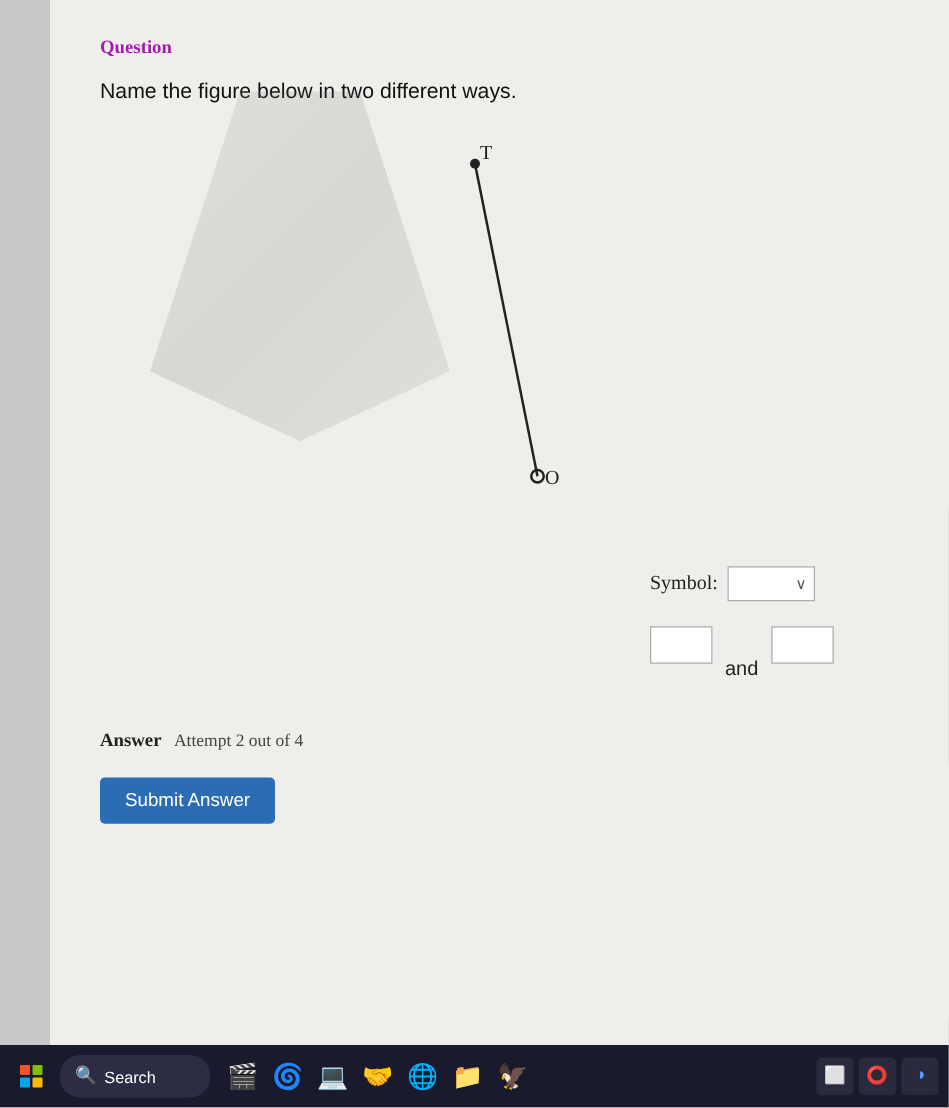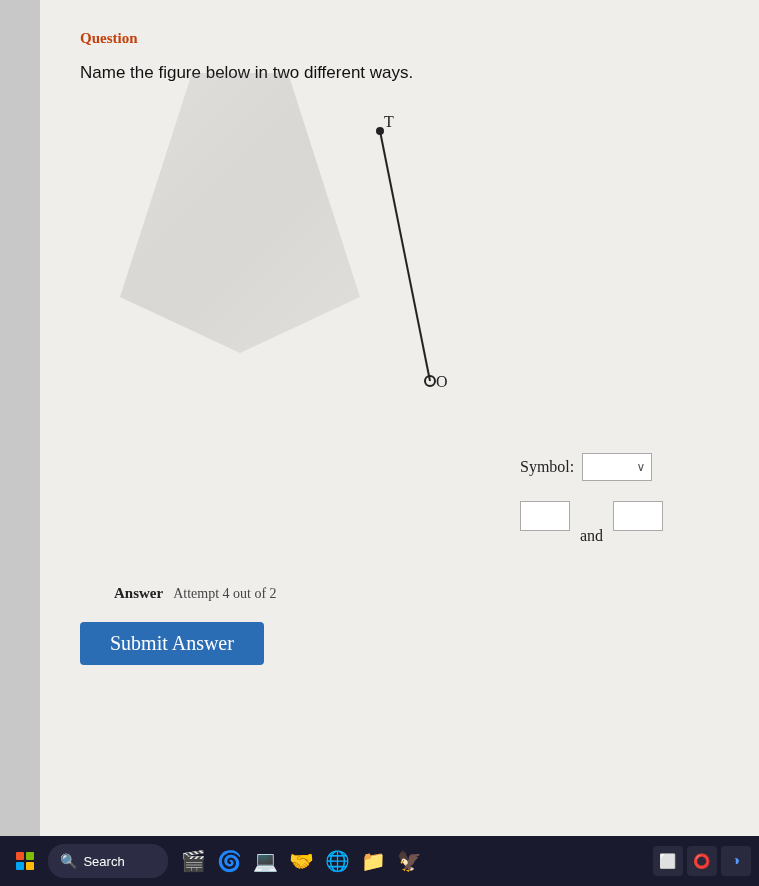--- a/index.html
+++ b/index.html
@@ -27,21 +27,21 @@
       top: 0;
       left: 0;
       width: 40px;
       bottom: 50px;
       background: #c8c8c8;
     }
 
     .question-label {
       font-size: 15px;
       font-weight: bold;
-      color: #c2410c;
+      color: #a21caf;
       margin-bottom: 16px;
     }
 
     .question-text {
       font-size: 17px;
       color: #111;
       margin-bottom: 30px;
       font-family: Liberation Sans, sans-serif;
     }
 
@@ -104,53 +104,52 @@
     .small-input {
       width: 50px;
       height: 30px;
       border: 1px solid #aaa;
       background: #fff;
     }
 
     .and-text {
       font-size: 16px;
       color: #222;
-      font-family: Liberation Serif, serif;
+      font-family: Liberation Sans, sans-serif;
       margin-top: 40px;
     }
 
     .answer-row {
       display: flex;
       align-items: center;
       gap: 10px;
       margin-bottom: 20px;
     }
 
     .answer-label {
       font-size: 15px;
       font-weight: bold;
       color: #222;
-      margin-left: 34px;
     }
 
     .attempt-text {
       font-size: 14px;
       color: #444;
       font-style: normal;
     }
 
     .submit-btn {
       background: #2a6db5;
       color: #fff;
       border: none;
       border-radius: 4px;
-      padding: 10px 30px;
-      font-size: 20px;
-      cursor: pointer;
-      font-family: Liberation Serif, serif;
+      padding: 10px 20px;
+      font-size: 15px;
+      cursor: pointer;
+      font-family: Liberation Sans, sans-serif;
     }
 
     
     .taskbar {
       position: absolute;
       bottom: 0;
       left: 0;
       right: 0;
       height: 50px;
       background: #1a1a2e;
@@ -290,21 +289,21 @@
   </div>
 
   <div class="and-row">
     <div class="small-input"></div>
     <span class="and-text">and</span>
     <div class="small-input"></div>
   </div>
 
   <div class="answer-row">
     <span class="answer-label">Answer</span>
-    <span class="attempt-text">Attempt 4 out of 2</span>
+    <span class="attempt-text">Attempt 2 out of 4</span>
   </div>
 
   <button class="submit-btn">Submit Answer</button>
 </div>
 
 <div class="taskbar">
   <div class="taskbar-start">
     <div class="start-icon">
       <div class="start-icon-cell"></div>
       <div class="start-icon-cell"></div>

